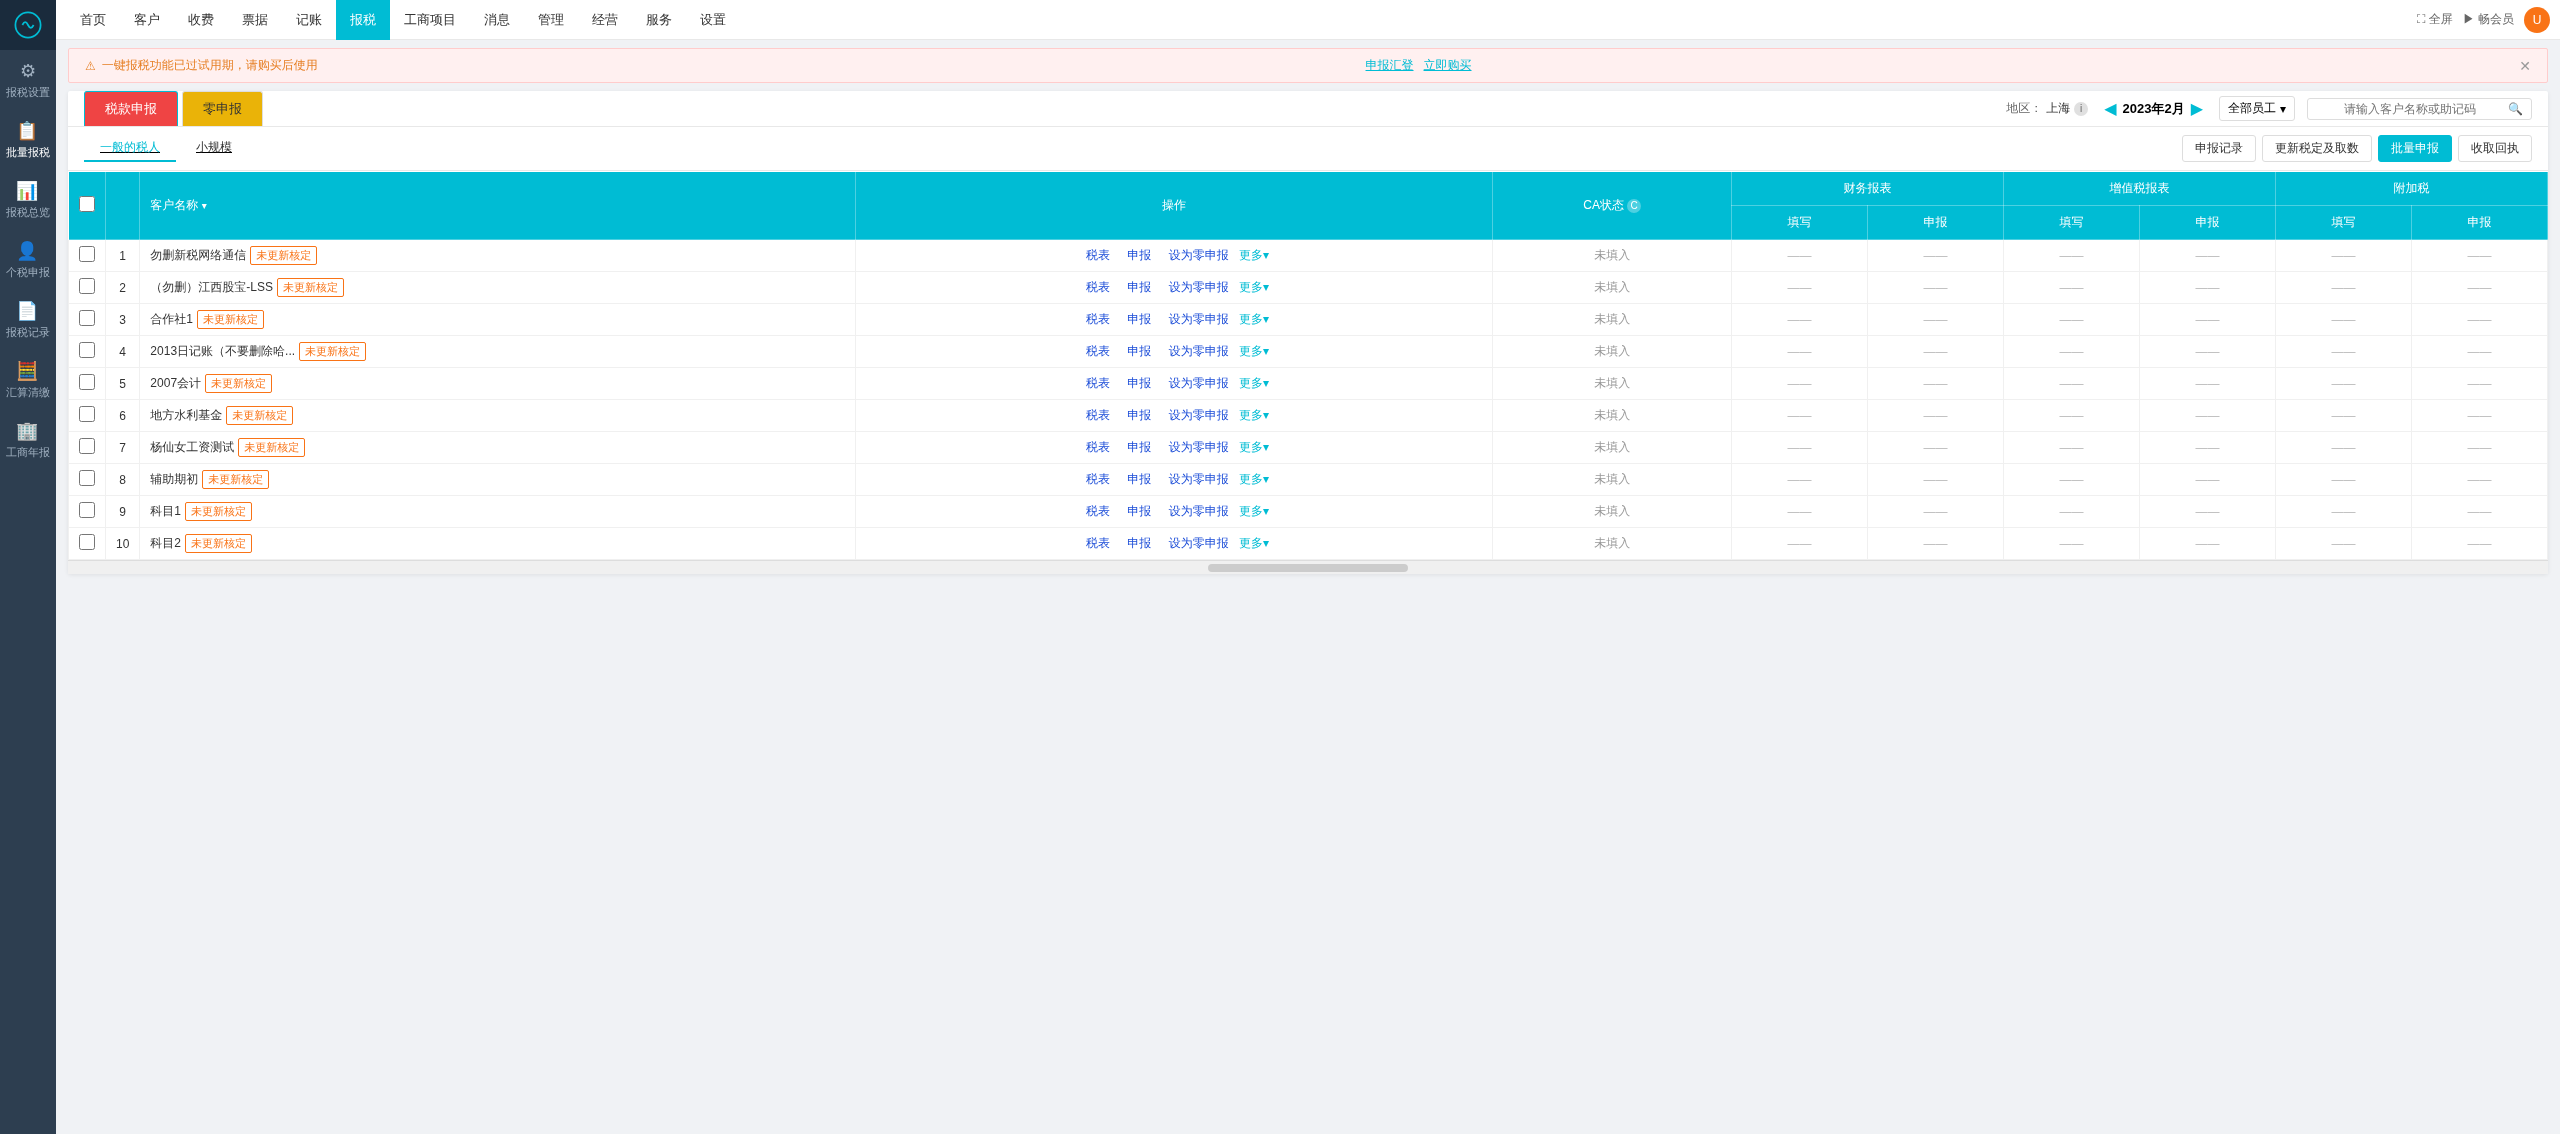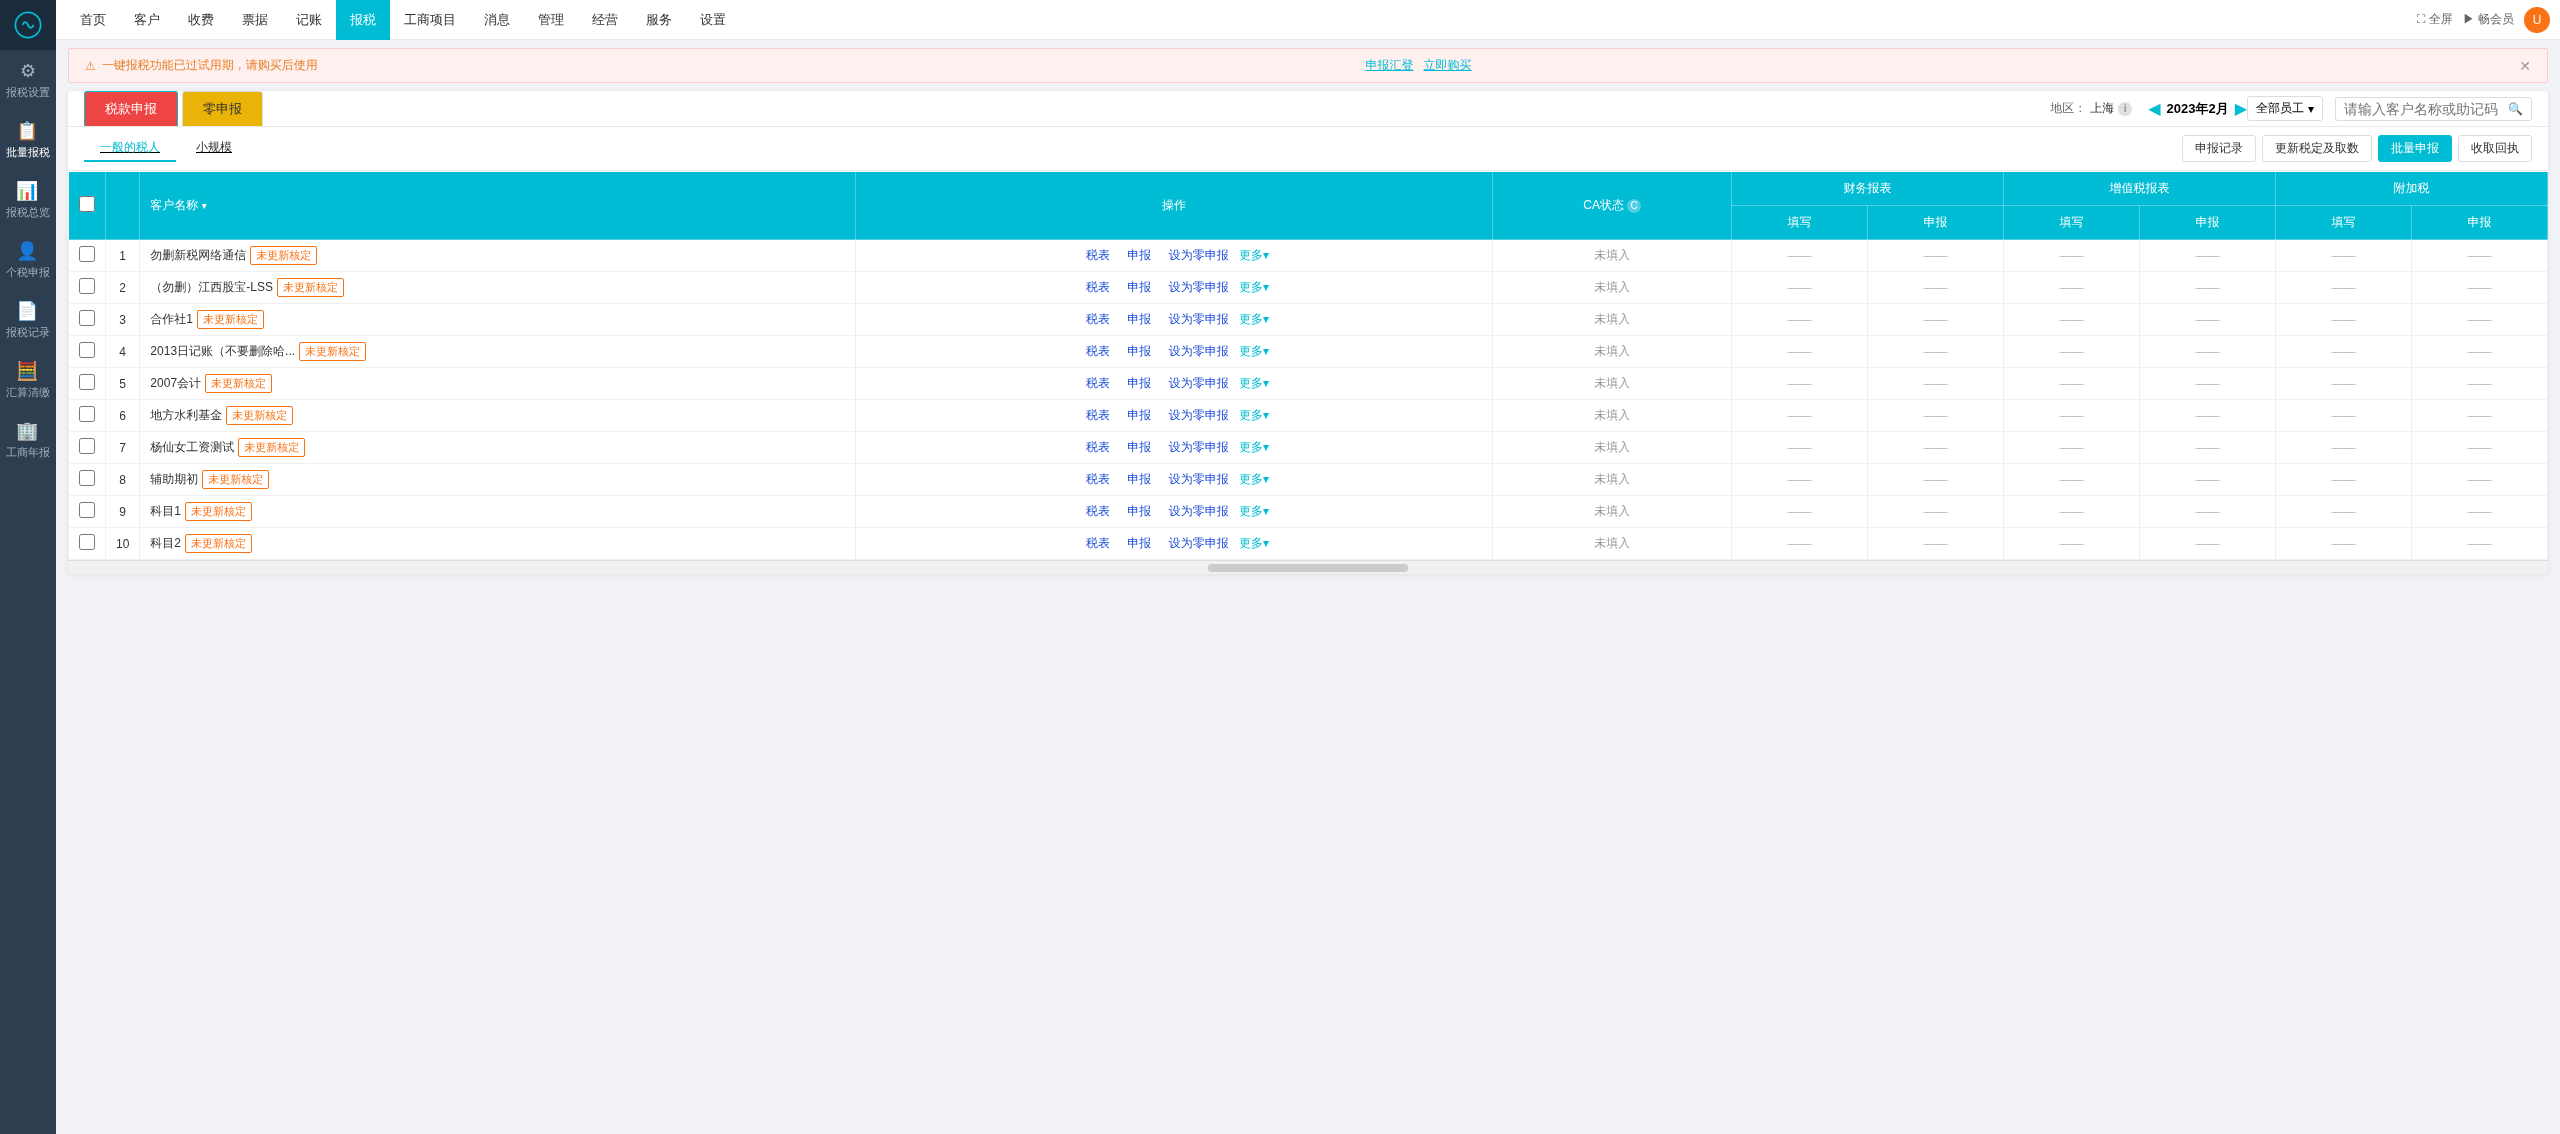--- a/index.html
+++ b/index.html
@@ -155,23 +155,24 @@
       font-size: 12px;
       display: flex;
       align-items: center;
       gap: 4px;
       background: #fff;
       margin-left: auto;
     }
     .search-box input {
       border: none;
       outline: none;
-      font-size: 14px;
+      font-size: 12px;
       width: 160px;
       color: #ec4899;
+      margin-left: 28px;
     }
 
     
     .subtab-bar {
       display: flex;
       align-items: center;
       justify-content: space-between;
       padding: 8px 16px;
       border-bottom: 1px solid #e8e8e8;
     }
@@ -370,21 +371,21 @@
         <div class="filter-item">
           <span class="filter-label">地区：</span>
           <span>上海</span>
           <span class="info-icon">i</span>
         </div>
         <div class="date-nav" style="margin-left:16px;">
           <button class="date-nav-btn">◀</button>
           <span class="date-display">2023年2月</span>
           <button class="date-nav-btn">▶</button>
         </div>
-        <div class="dept-select" style="">
+        <div class="dept-select" style="margin-left:16px;">
           <span>全部员工</span>
           <span>▾</span>
         </div>
         <div class="search-box" style="margin-left:12px;">
           <input type="text" placeholder="请输入客户名称或助记码" style="">
           <span style="color:#bbb;cursor:pointer;">🔍</span>
         </div>
       </div>
 
       <div class="subtab-bar">

